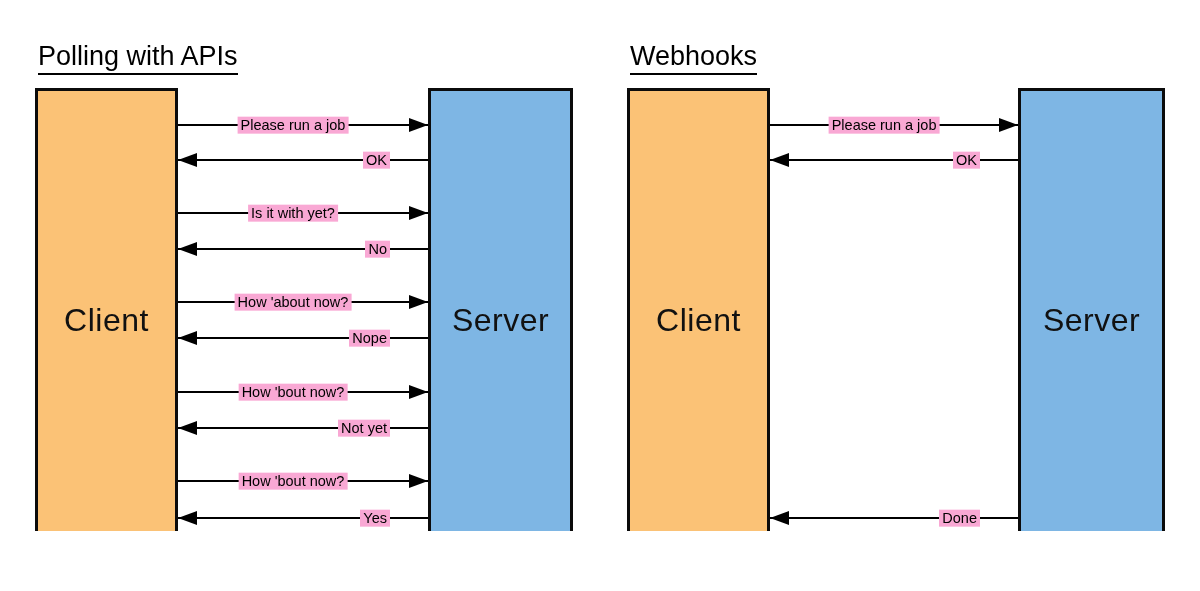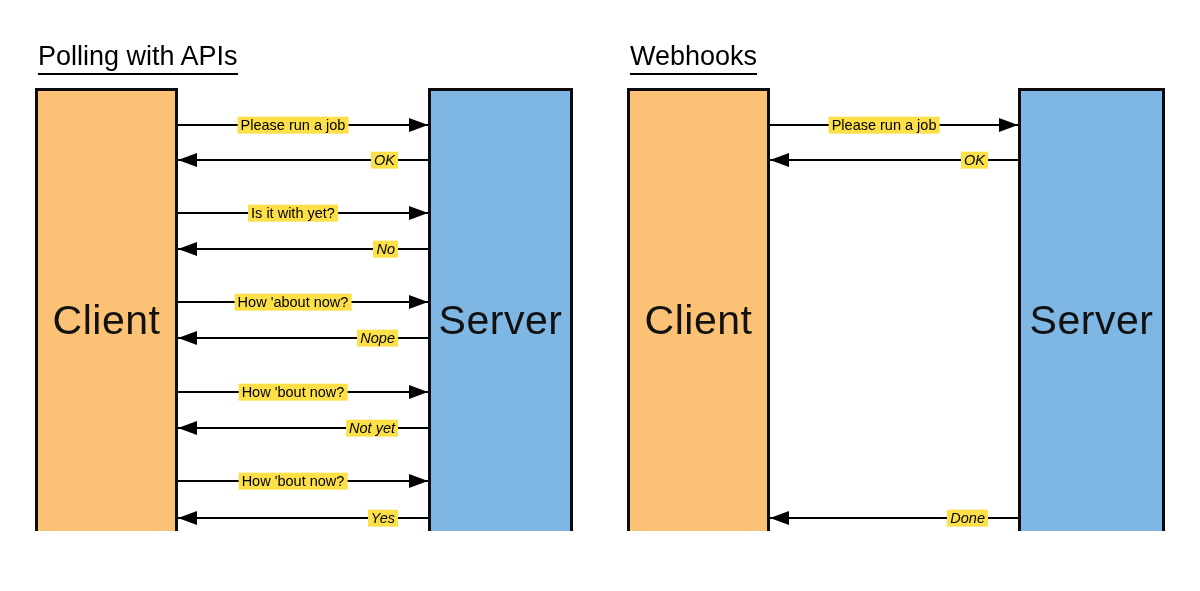--- a/index.html
+++ b/index.html
@@ -33,21 +33,21 @@
   .actor-box {
     position: absolute;
     top: 88px;
     height: 465px;
     border: 3px solid #0b0b0b;
     display: flex;
     align-items: center;
     justify-content: center;
   }
   .actor-label {
-    font-size: 41px;
+    font-size: 32px;
     letter-spacing: 0.5px;
     color: #111;
     white-space: nowrap;
   }
 
   .box-p1-client { left: 35px;  width: 143px; }
   .box-p1-server { left: 428px; width: 145px; }
   .box-p2-client { left: 627px; width: 143px; }
   .box-p2-server { left: 1018px; width: 147px; }
 
@@ -83,34 +83,33 @@
     left: 0;
     transform: translateY(-50%);
     border-top: 7px solid transparent;
     border-bottom: 7px solid transparent;
     border-right: 19px solid #000;
   }
   .arrow .label {
     position: absolute;
     top: 50%;
     transform: translateY(-50%);
-    background: #fde047;
+    background: #f9a8d4;
     padding: 0 3px;
     font-size: 14.5px;
     line-height: 1.15;
     white-space: nowrap;
     color: #000;
   }
   .arrow.right .label {
     left: 46%;
     transform: translate(-50%, -50%);
   }
   .arrow.left .label {
-    right: 30px;
-    font-style: italic;
+    right: 38px;
   }
 </style>
 </head>
 <body>
 
 <div class="canvas">
 
   <div class="panel-title title-polling">
     <span class="underline">Polling with APIs</span>
   </div>

